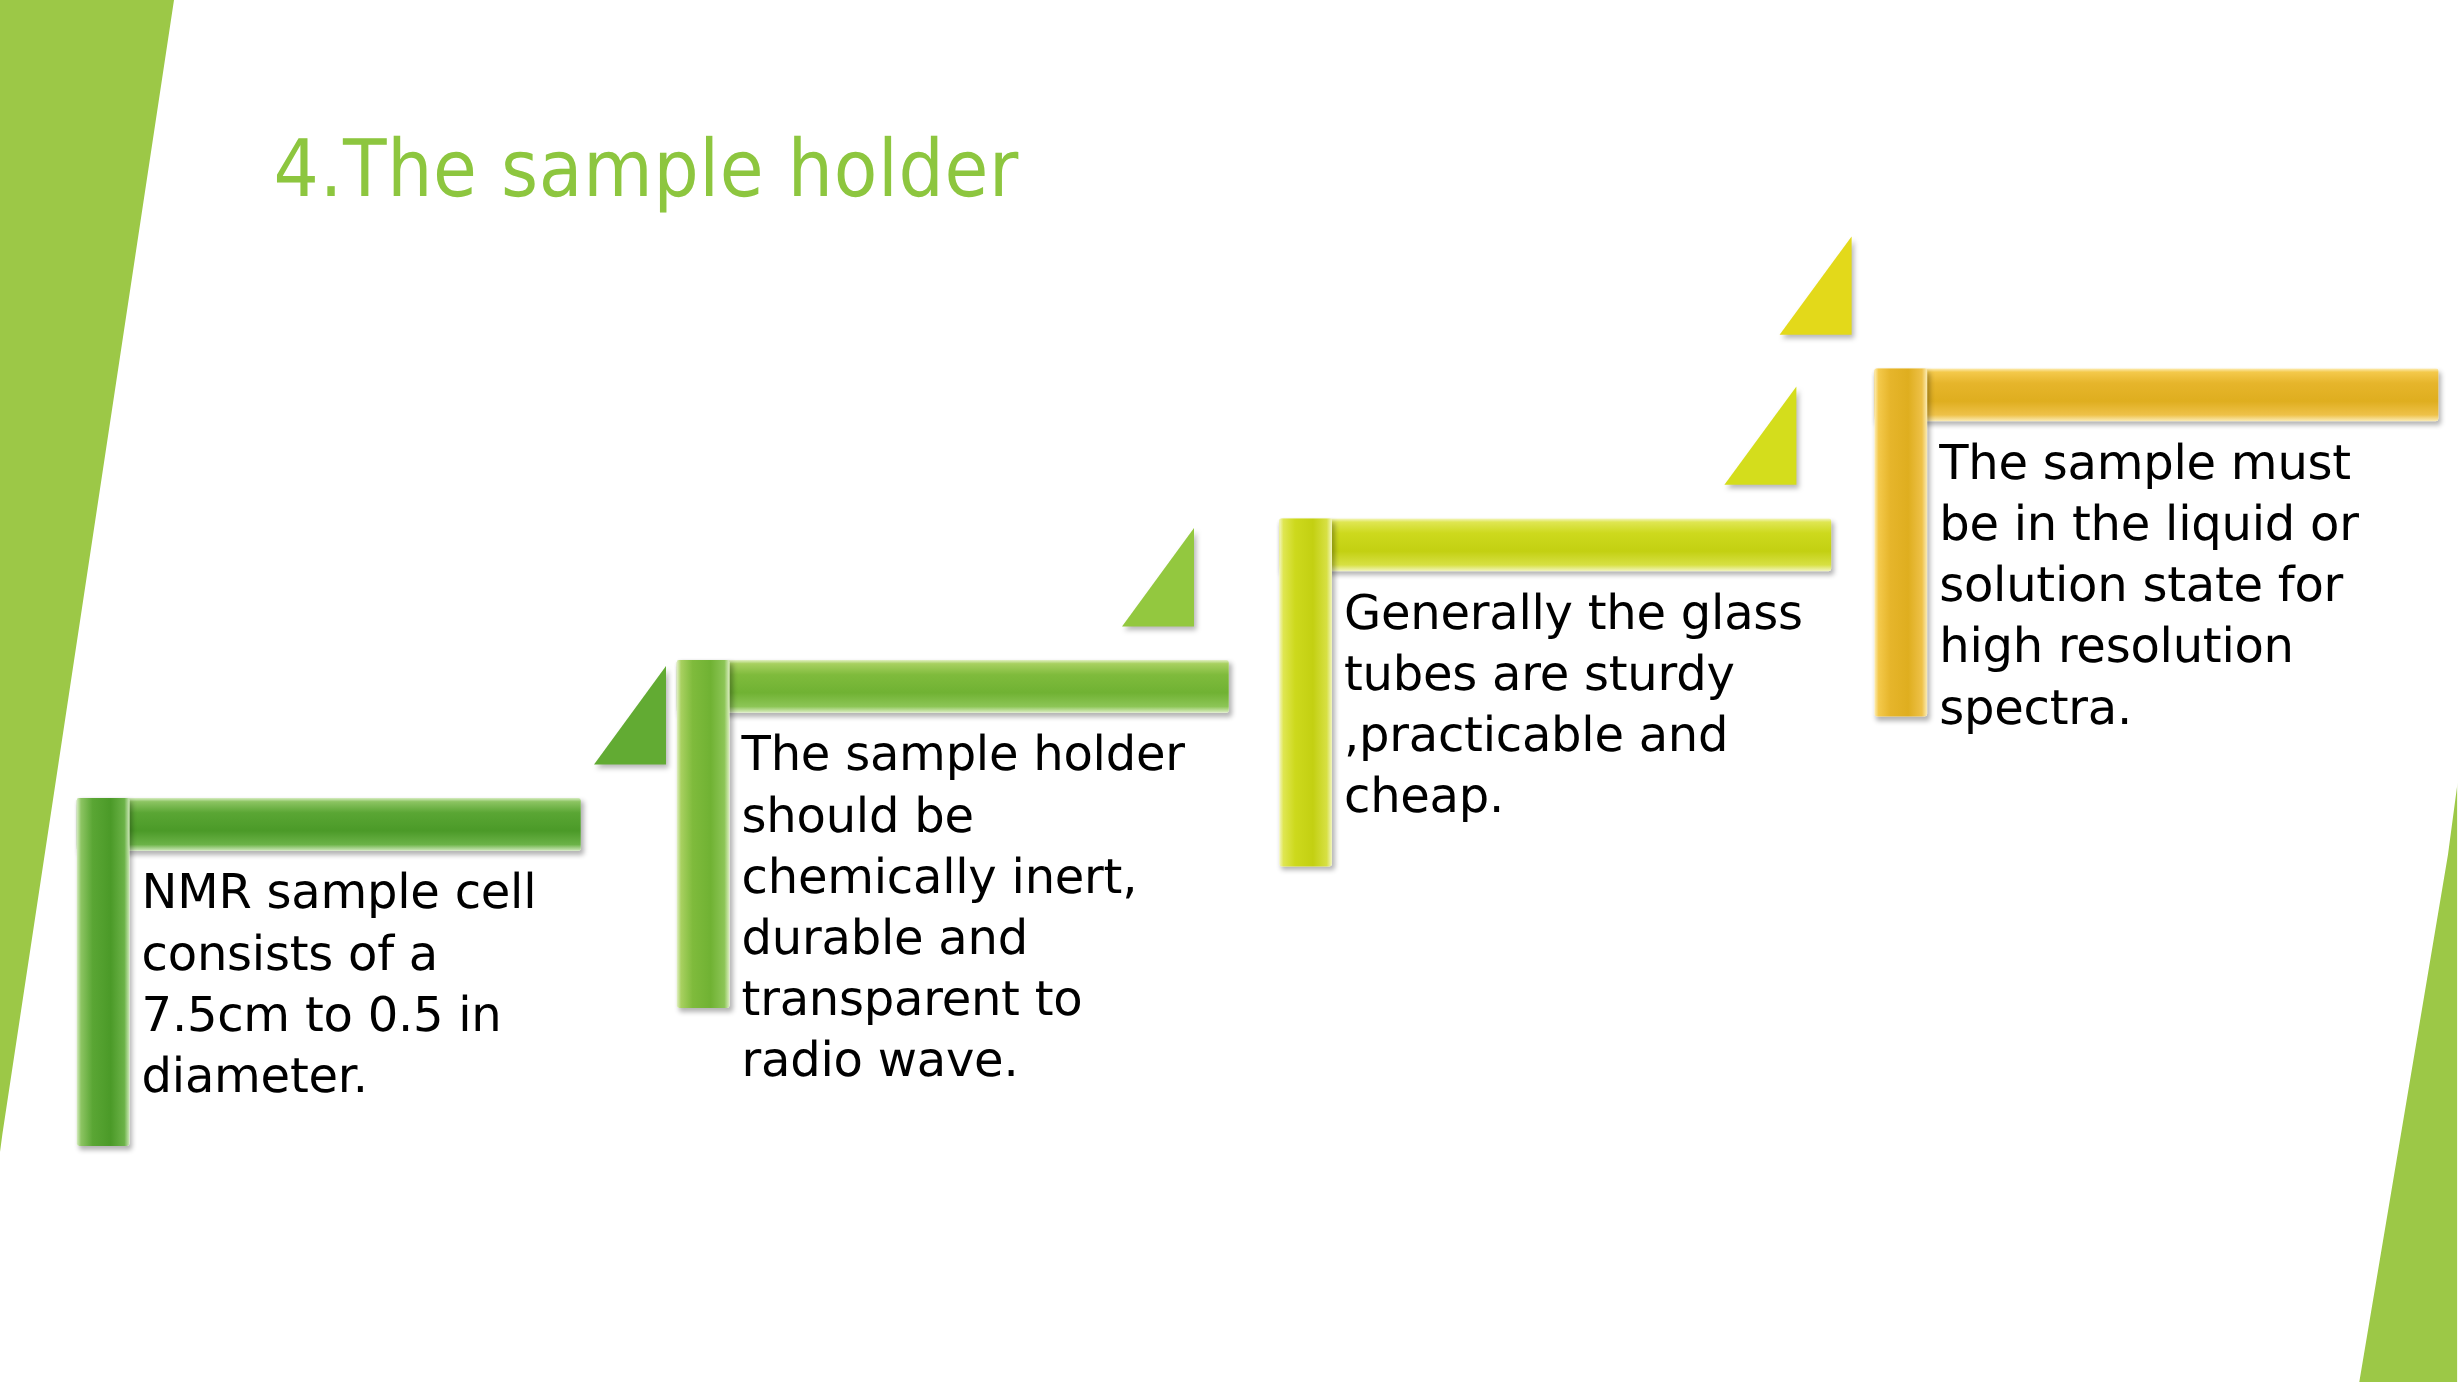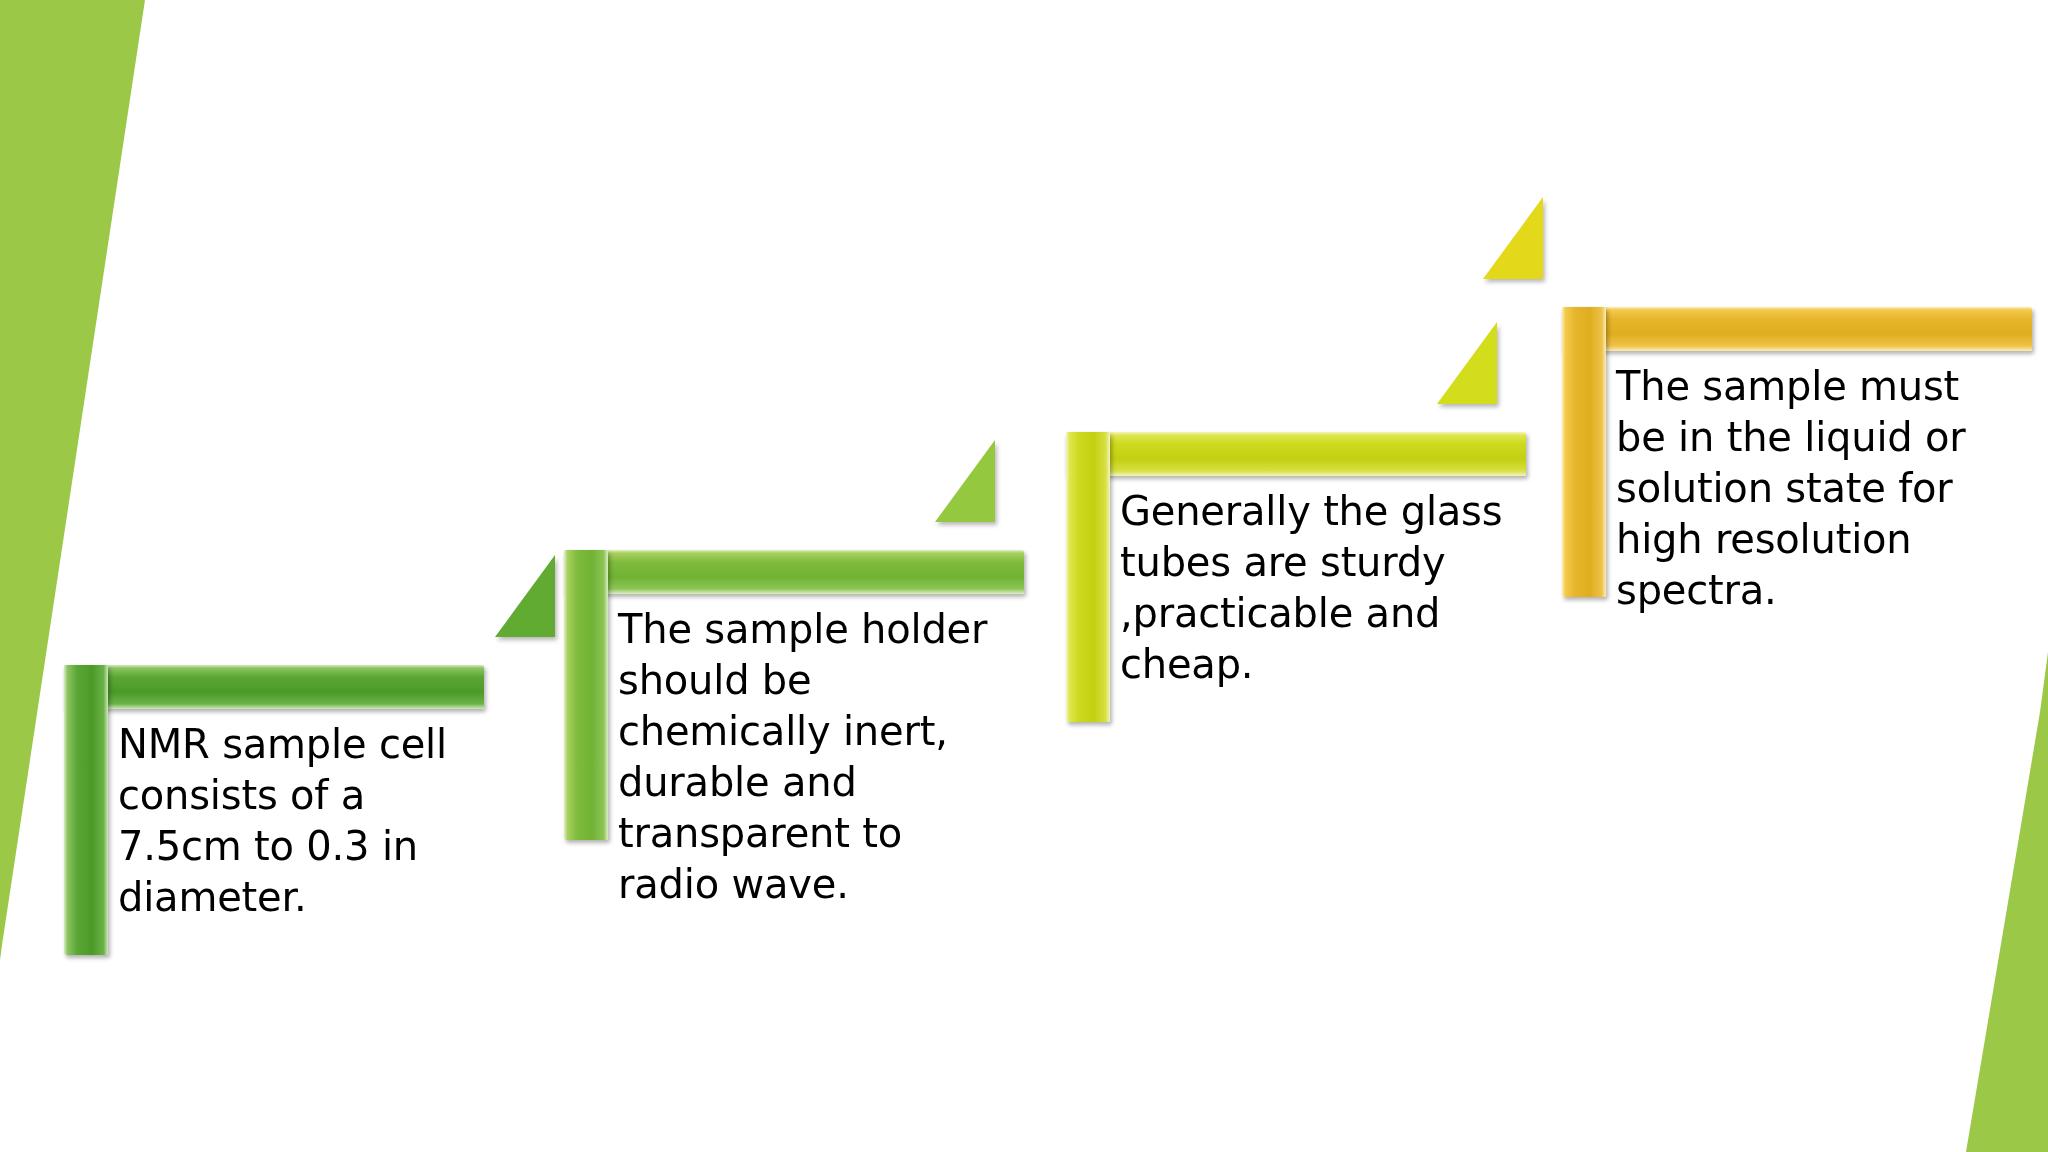--- a/index.html
+++ b/index.html
@@ -149,26 +149,27 @@
 <div id="slide">
 
   <svg class="wedge" id="wedge-left" viewBox="0 0 260 960" preserveAspectRatio="none">
     <polygon points="0,0 145,0 2,945 0,960" fill="#9CC847"></polygon>
   </svg>
 
   <svg class="wedge" id="wedge-right" viewBox="0 0 330 500" preserveAspectRatio="none">
     <polygon points="330,0 330,500 248,500 322,60" fill="#9CC847"></polygon>
   </svg>
 
+  <div id="page-title">4.The sample holder</div>
 
   <div class="step" id="step1">
     <div class="tri"></div>
     <div class="bar-h"></div>
     <div class="bar-v"></div>
-    <div class="txt">NMR sample cell consists of a 7.5cm to 0.3 in diameter.</div>
+    <div class="txt">NMR sample cell consists of a 7.5cm to 0.5 in diameter.</div>
   </div>
 
   <div class="step" id="step2">
     <div class="tri"></div>
     <div class="bar-h"></div>
     <div class="bar-v"></div>
     <div class="txt">The sample holder should be chemically inert, durable and transparent to radio wave.</div>
   </div>
 
   <div class="step" id="step4">

